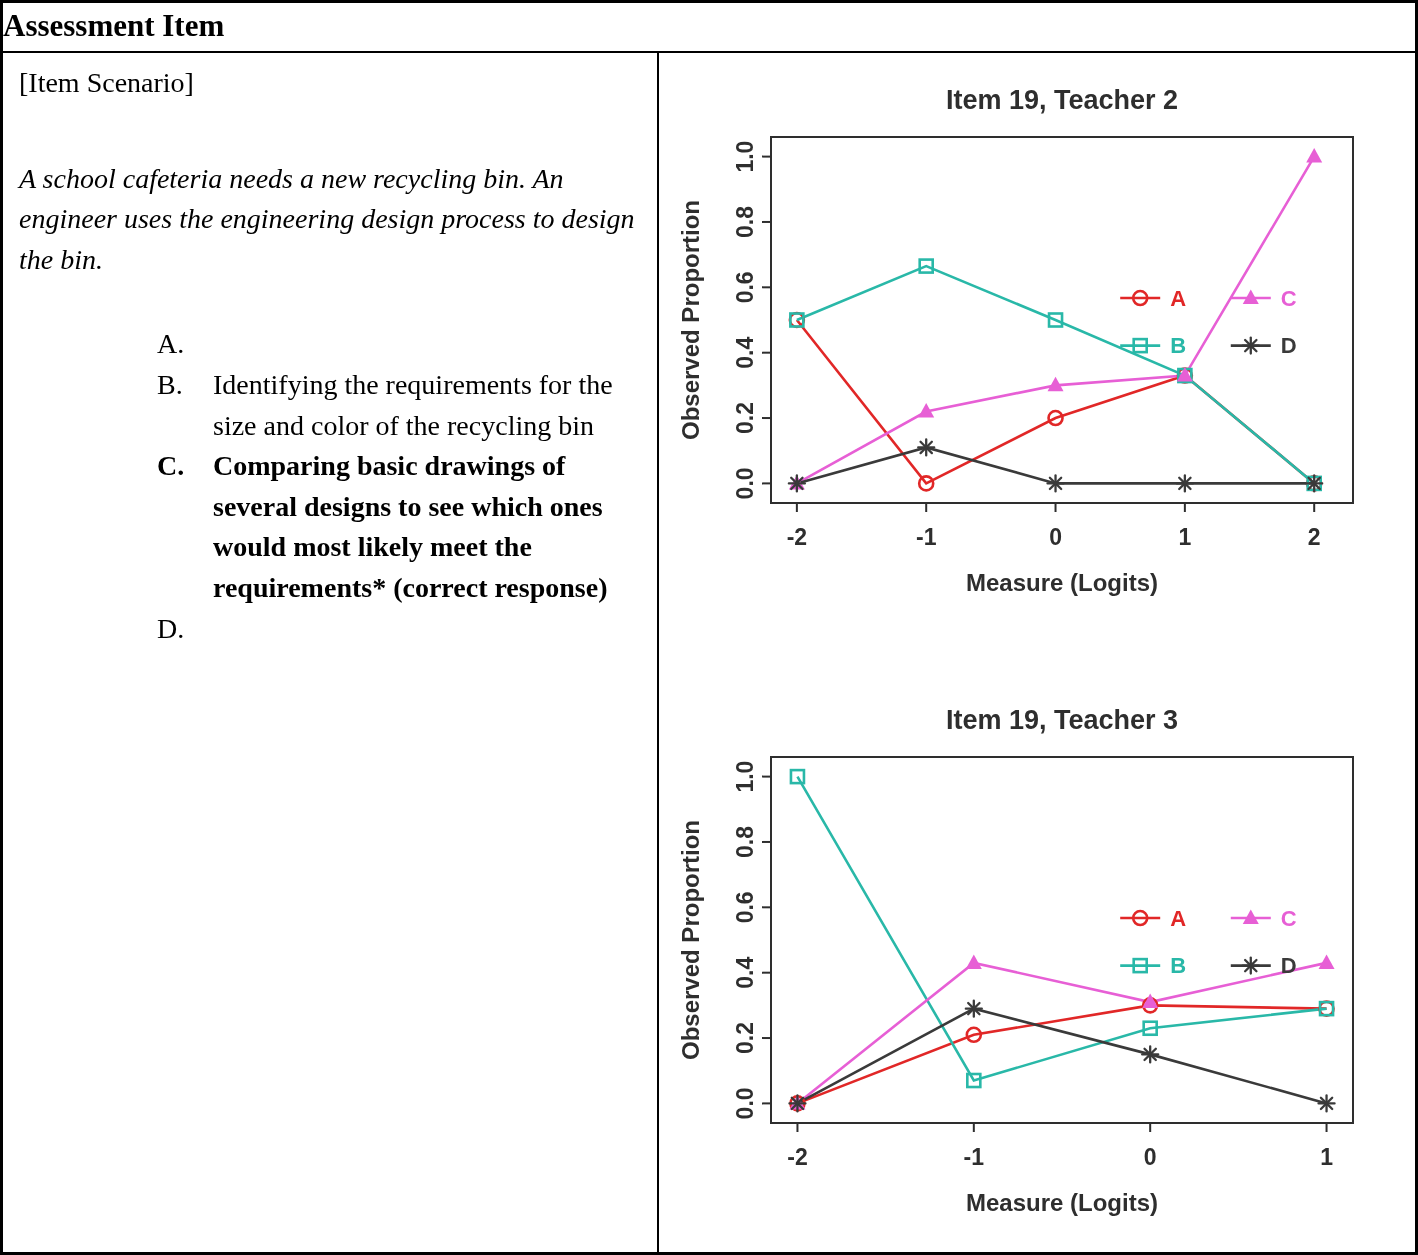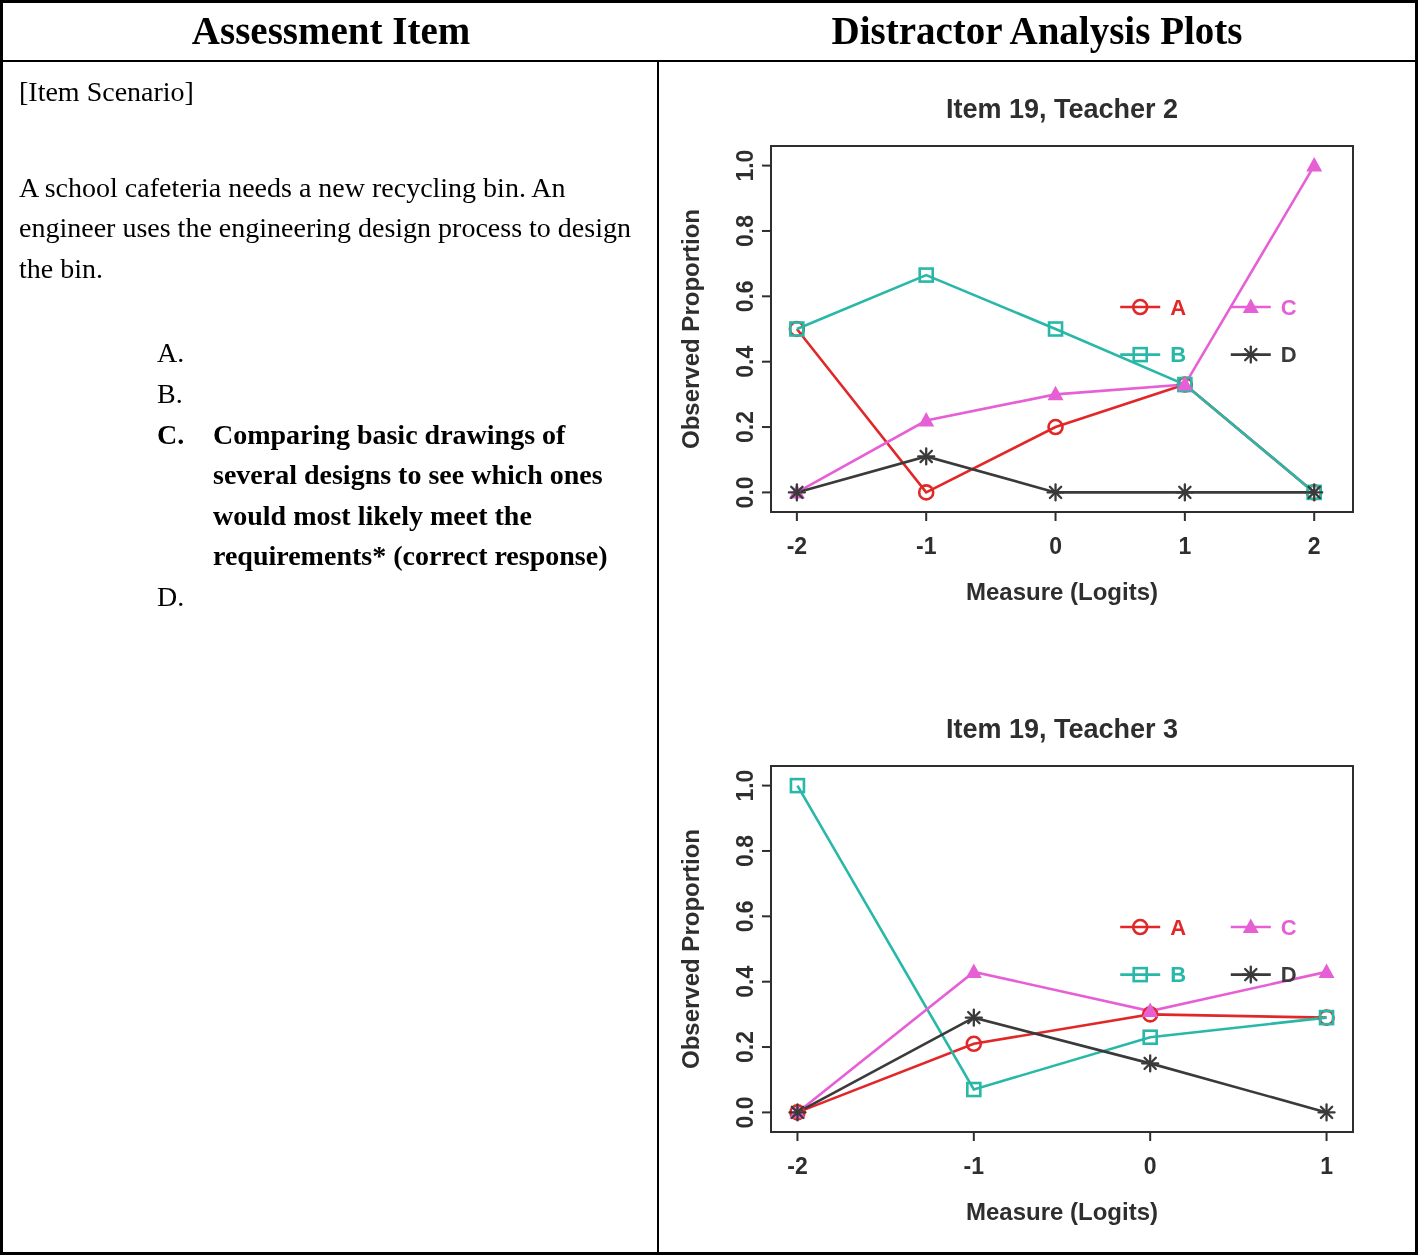--- a/index.html
+++ b/index.html
@@ -16,42 +16,42 @@
     display: flex; flex-direction: column;
     background: #fff;
   }
   .header-row {
     display: flex;
     border-bottom: 2px solid #000;
     flex: none;
   }
   .header-cell {
     font-weight: bold;
-    font-size: 39px;
-    text-align: center;
+    font-size: 31px;
     padding: 5px 0 7px 0;
   }
   .header-cell.left { width: 656px; }
   .header-cell.right { flex: 1; }
   .body-row { flex: 1; display: flex; min-height: 0; }
   .cell-left {
     width: 656px; flex: none;
     border-right: 2px solid #000;
     padding: 8px 16px 4px 16px;
     font-size: 28px;
     line-height: 1.45;
   }
   .cell-right {
     flex: 1;
     display: flex; flex-direction: column; align-items: flex-start;
     padding-top: 22px;
   }
   .scenario-label { margin: 2px 0 0 0; }
   .scenario-text {
     margin: 55px 0 0 0;
+    font-style: italic;
     max-width: 628px;
   }
   .question { margin: 48px 0 0 0; max-width: 628px; }
   .question .underlined { text-decoration: underline; }
   .options {
     list-style: none;
     margin: 44px 0 0 138px;
     padding: 0;
   }
   .option { display: flex; }
@@ -61,33 +61,33 @@
   .chart-block { flex: none; }
   .chart-block + .chart-block { margin-top: 80px; }
   svg.chart { display: block; width: 720px; height: 540px; }
 </style>
 </head>
 <body>
 
 <div class="figure-table">
   <div class="header-row">
     <div class="header-cell left">Assessment Item</div>
-    <div class="header-cell right">Distractor Analysis Plots</div>
   </div>
   <div class="body-row">
 
     <div class="cell-left">
       <p class="scenario-label">[Item Scenario]</p>
       <p class="scenario-text">A school cafeteria needs a new recycling bin. An engineer uses the engineering design process to design the bin.</p>
       <ul class="options">
         <li class="option">
           <span class="opt-letter">A.</span>
         </li>
         <li class="option">
           <span class="opt-letter">B.</span>
+          <span class="opt-text">Identifying the requirements for the size and color of the recycling bin</span>
         </li>
         <li class="option bold">
           <span class="opt-letter">C.</span>
           <span class="opt-text">Comparing basic drawings of several designs to see which ones would most likely meet the requirements* (correct response)</span>
         </li>
         <li class="option">
           <span class="opt-letter">D.</span>
         </li>
       </ul>
     </div>

